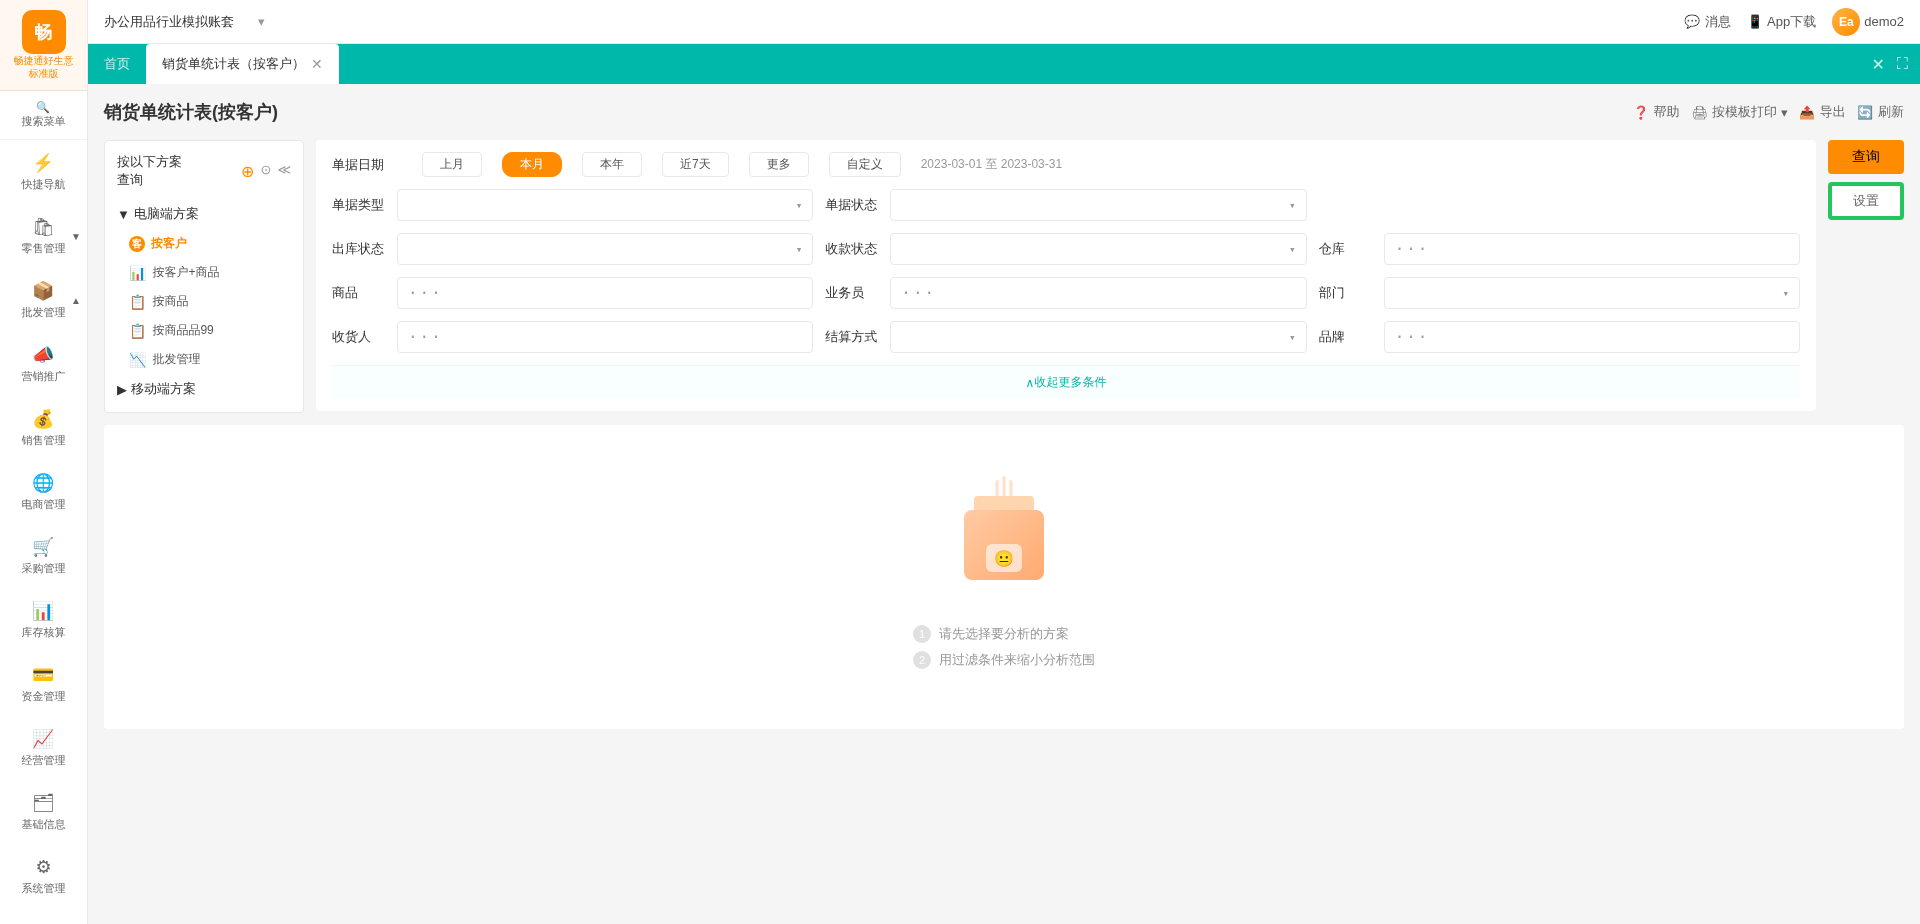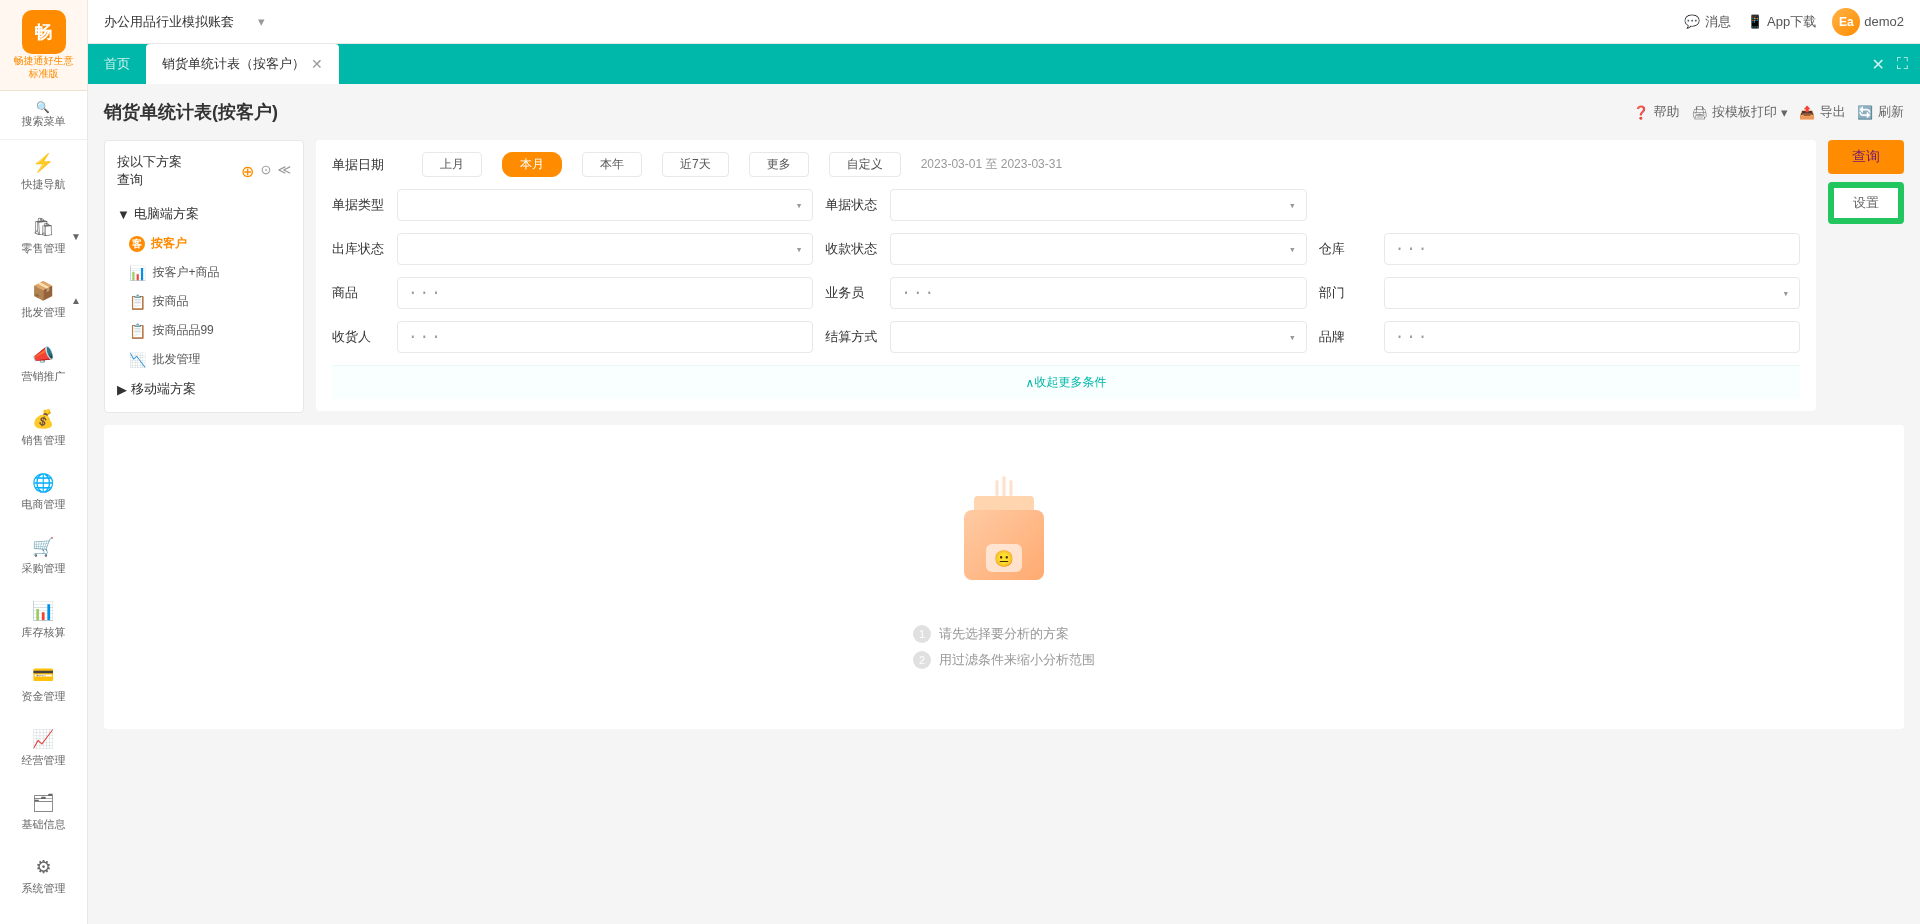--- a/index.html
+++ b/index.html
@@ -66,22 +66,22 @@
     .filter-item-label { color: #333; font-size: 13px; width: 65px; flex-shrink: 0; }
     .filter-select { flex: 1; border: 1px solid #e8e8e8; border-radius: 4px; padding: 5px 10px; display: flex; align-items: center; justify-content: space-between; cursor: pointer; color: #333; font-size: 13px; background: #fff; min-height: 32px; }
     .filter-select .dots { color: #999; font-size: 16px; letter-spacing: 2px; }
     .select-arrow { color: #999; font-size: 11px; }
 
     
     .collapse-bar { display: flex; align-items: center; justify-content: center; padding: 8px; color: #00b8a9; font-size: 12px; cursor: pointer; background: #f9fffe; border-top: 1px solid #e8f8f6; margin-top: 4px; border-radius: 0 0 4px 4px; }
 
     
     .action-btns { display: flex; flex-direction: column; gap: 8px; flex-shrink: 0; }
-    .btn-query { background: #ff8c00; color: #701a75; border: none; border-radius: 4px; padding: 8px 24px; font-size: 14px; cursor: pointer; }
-    .btn-setting { background: #fff; color: #666; border: 6px solid #22c55e; border-radius: 4px; padding: 6px 18px; font-size: 13px; cursor: pointer; }
+    .btn-query { background: #ff8c00; color: #000000; border: none; border-radius: 4px; padding: 8px 24px; font-size: 14px; cursor: pointer; }
+    .btn-setting { background: #fff; color: #666; border: 4px solid #22c55e; border-radius: 4px; padding: 6px 18px; font-size: 13px; cursor: pointer; }
 
     
     .empty-state { display: flex; flex-direction: column; align-items: center; justify-content: center; padding: 60px 0; background: #fff; border-radius: 4px; margin-top: 12px; }
     .empty-icon { width: 120px; height: 120px; margin-bottom: 20px; position: relative; }
     .empty-icon-inner { width: 100%; height: 100%; display: flex; align-items: center; justify-content: center; }
     .empty-box { width: 80px; height: 70px; background: linear-gradient(135deg, #ffcba4, #ffaa70); border-radius: 8px; position: relative; display: flex; align-items: flex-end; justify-content: center; padding-bottom: 8px; }
     .empty-box::before { content: ''; position: absolute; top: -14px; left: 10px; right: 10px; height: 14px; background: #ffd5b0; border-radius: 4px 4px 0 0; }
     .empty-face { width: 36px; height: 28px; background: rgba(255,255,255,0.6); border-radius: 6px; display: flex; align-items: center; justify-content: center; font-size: 16px; }
     .steam { position: absolute; top: -30px; left: 50%; transform: translateX(-50%); display: flex; gap: 4px; }
     .steam-line { width: 3px; height: 16px; background: #ffcba4; border-radius: 2px; opacity: 0.6; }

